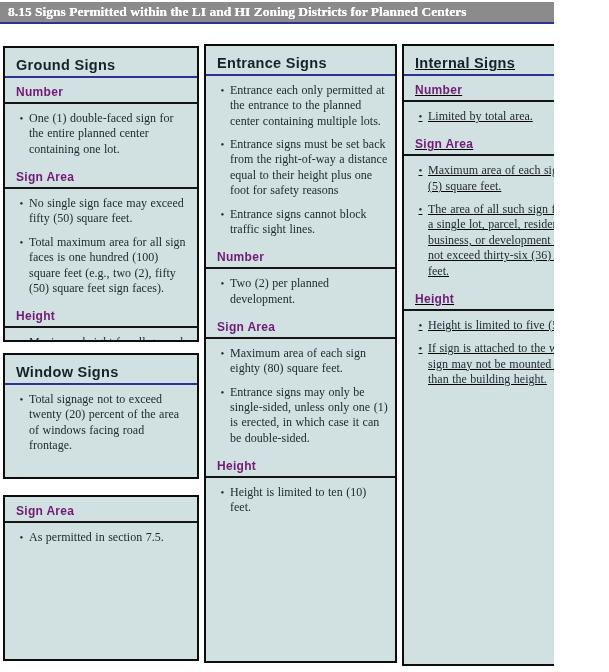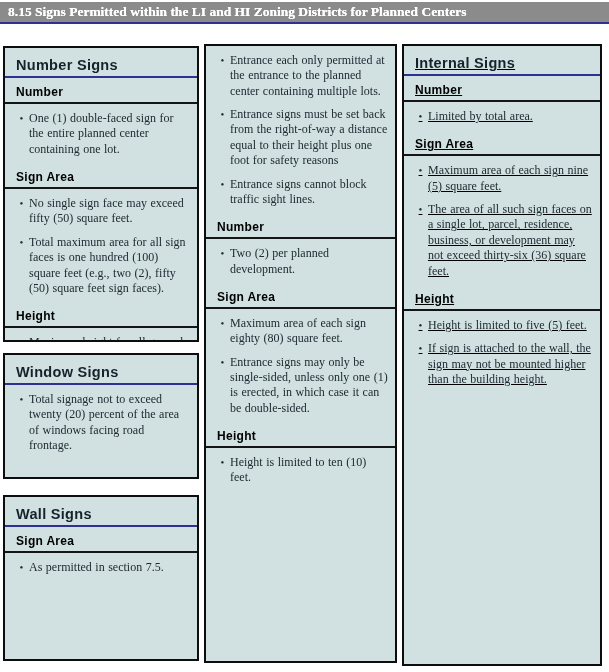--- a/index.html
+++ b/index.html
@@ -1,17 +1,17 @@
 <!DOCTYPE html>
 <html><head>
 <meta charset="utf-8">
 <style>
   html,body { margin:0; padding:0; background:#ffffff; }
   #page {
-    position:relative; width:609px; height:672px; background:#ffffff;
+    position:relative; width:554px; height:672px; background:#ffffff;
     overflow:hidden; font-family:"Liberation Serif", serif;
   }
   
   .header {
     position:absolute; left:0; top:2px; width:609px; height:22px;
     background:#8b8b8b; border-bottom:2px solid #2e3192; box-sizing:border-box;
     color:#ffffff; font-family:"Liberation Serif", serif; font-weight:bold;
     font-size:13.5px; line-height:19px; padding-left:8px;
     text-shadow:0 0 0.5px #fff;
   }
@@ -31,42 +31,42 @@
   [data-name="box-entrance-signs"] { height:619px; }
   [data-name="box-internal-signs"] { height:622px;text-decoration:underline; }
 
   .box-title {
     font-family:"Liberation Sans", sans-serif; font-weight:bold;
     font-size:14.5px; letter-spacing:0.3px; color:#15222b;
     padding:9px 10px 3px 11px; border-bottom:2px solid #2e3192;
   }
   .sec-head {
     font-family:"Liberation Sans", sans-serif; font-weight:bold;
-    font-size:12px; letter-spacing:0.3px; color:#000000;
+    font-size:12px; letter-spacing:0.3px; color:#701a75;
     padding:5px 20px 3px 11px; border-bottom:2px solid #151515;
     margin-top:2px;
   }
   ul.bullets { list-style:none; margin:7px 0 1px 0; padding:0 7px 0 9px; }
   li.bullet {
     display:flex; font-family:"Liberation Serif", serif; font-size:12px;
     line-height:1.28; color:#202b33; margin-bottom:8px; word-spacing:0.5px;
   }
   li.bullet .marker { width:15px; flex:0 0 15px; text-align:center; font-size:11px; }
   li.bullet .btext { flex:1 1 auto; }
 </style>
 </head>
 <body>
 
 <div id="page" data-name="document-page">
   <div class="header" data-name="section-header-bar">
     <span data-name="page-title">8.15 Signs Permitted within the LI and HI Zoning Districts for Planned Centers</span>
   </div>
   <div class="col col-1" id="col-0" data-name="column-left">
       <div class="box" data-name="box-ground-signs">
-        <div class="box-title" data-name="box-title">Number Signs</div>
+        <div class="box-title" data-name="box-title">Ground Signs</div>
         <div class="sec-head" data-name="section-heading-number">Number</div>
         <ul class="bullets" data-name="bullet-list">
           <li class="bullet" data-name="list-item">
             <span class="marker" data-name="bullet-marker-icon">•</span>
             <span class="btext" data-name="bullet-text">One (1) double-faced sign for the entire planned center containing one lot.</span>
           </li>
         </ul>
         <div class="sec-head" data-name="section-heading-sign-area">Sign Area</div>
         <ul class="bullets" data-name="bullet-list">
           <li class="bullet" data-name="list-item">
@@ -89,32 +89,32 @@
       <div class="box" data-name="box-window-signs">
         <div class="box-title" data-name="box-title">Window Signs</div>
         <ul class="bullets" data-name="bullet-list">
           <li class="bullet" data-name="list-item">
             <span class="marker" data-name="bullet-marker-icon">•</span>
             <span class="btext" data-name="bullet-text">Total signage not to exceed twenty (20) percent of the area of windows facing road frontage.</span>
           </li>
         </ul>
       </div>
       <div class="box" data-name="box-wall-signs">
-        <div class="box-title" data-name="box-title">Wall Signs</div>
         <div class="sec-head" data-name="section-heading-sign-area">Sign Area</div>
         <ul class="bullets" data-name="bullet-list">
           <li class="bullet" data-name="list-item">
             <span class="marker" data-name="bullet-marker-icon">•</span>
             <span class="btext" data-name="bullet-text">As permitted in section 7.5.</span>
           </li>
         </ul>
       </div>
     </div>
   <div class="col col-2" id="col-1" data-name="column-middle">
       <div class="box" data-name="box-entrance-signs">
+        <div class="box-title" data-name="box-title">Entrance Signs</div>
         <ul class="bullets" data-name="bullet-list">
           <li class="bullet" data-name="list-item">
             <span class="marker" data-name="bullet-marker-icon">•</span>
             <span class="btext" data-name="bullet-text">Entrance each only permitted at the entrance to the planned center containing multiple lots.</span>
           </li>
           <li class="bullet" data-name="list-item">
             <span class="marker" data-name="bullet-marker-icon">•</span>
             <span class="btext" data-name="bullet-text">Entrance signs must be set back from the right-of-way a distance equal to their height plus one foot for safety reasons</span>
           </li>
           <li class="bullet" data-name="list-item">

